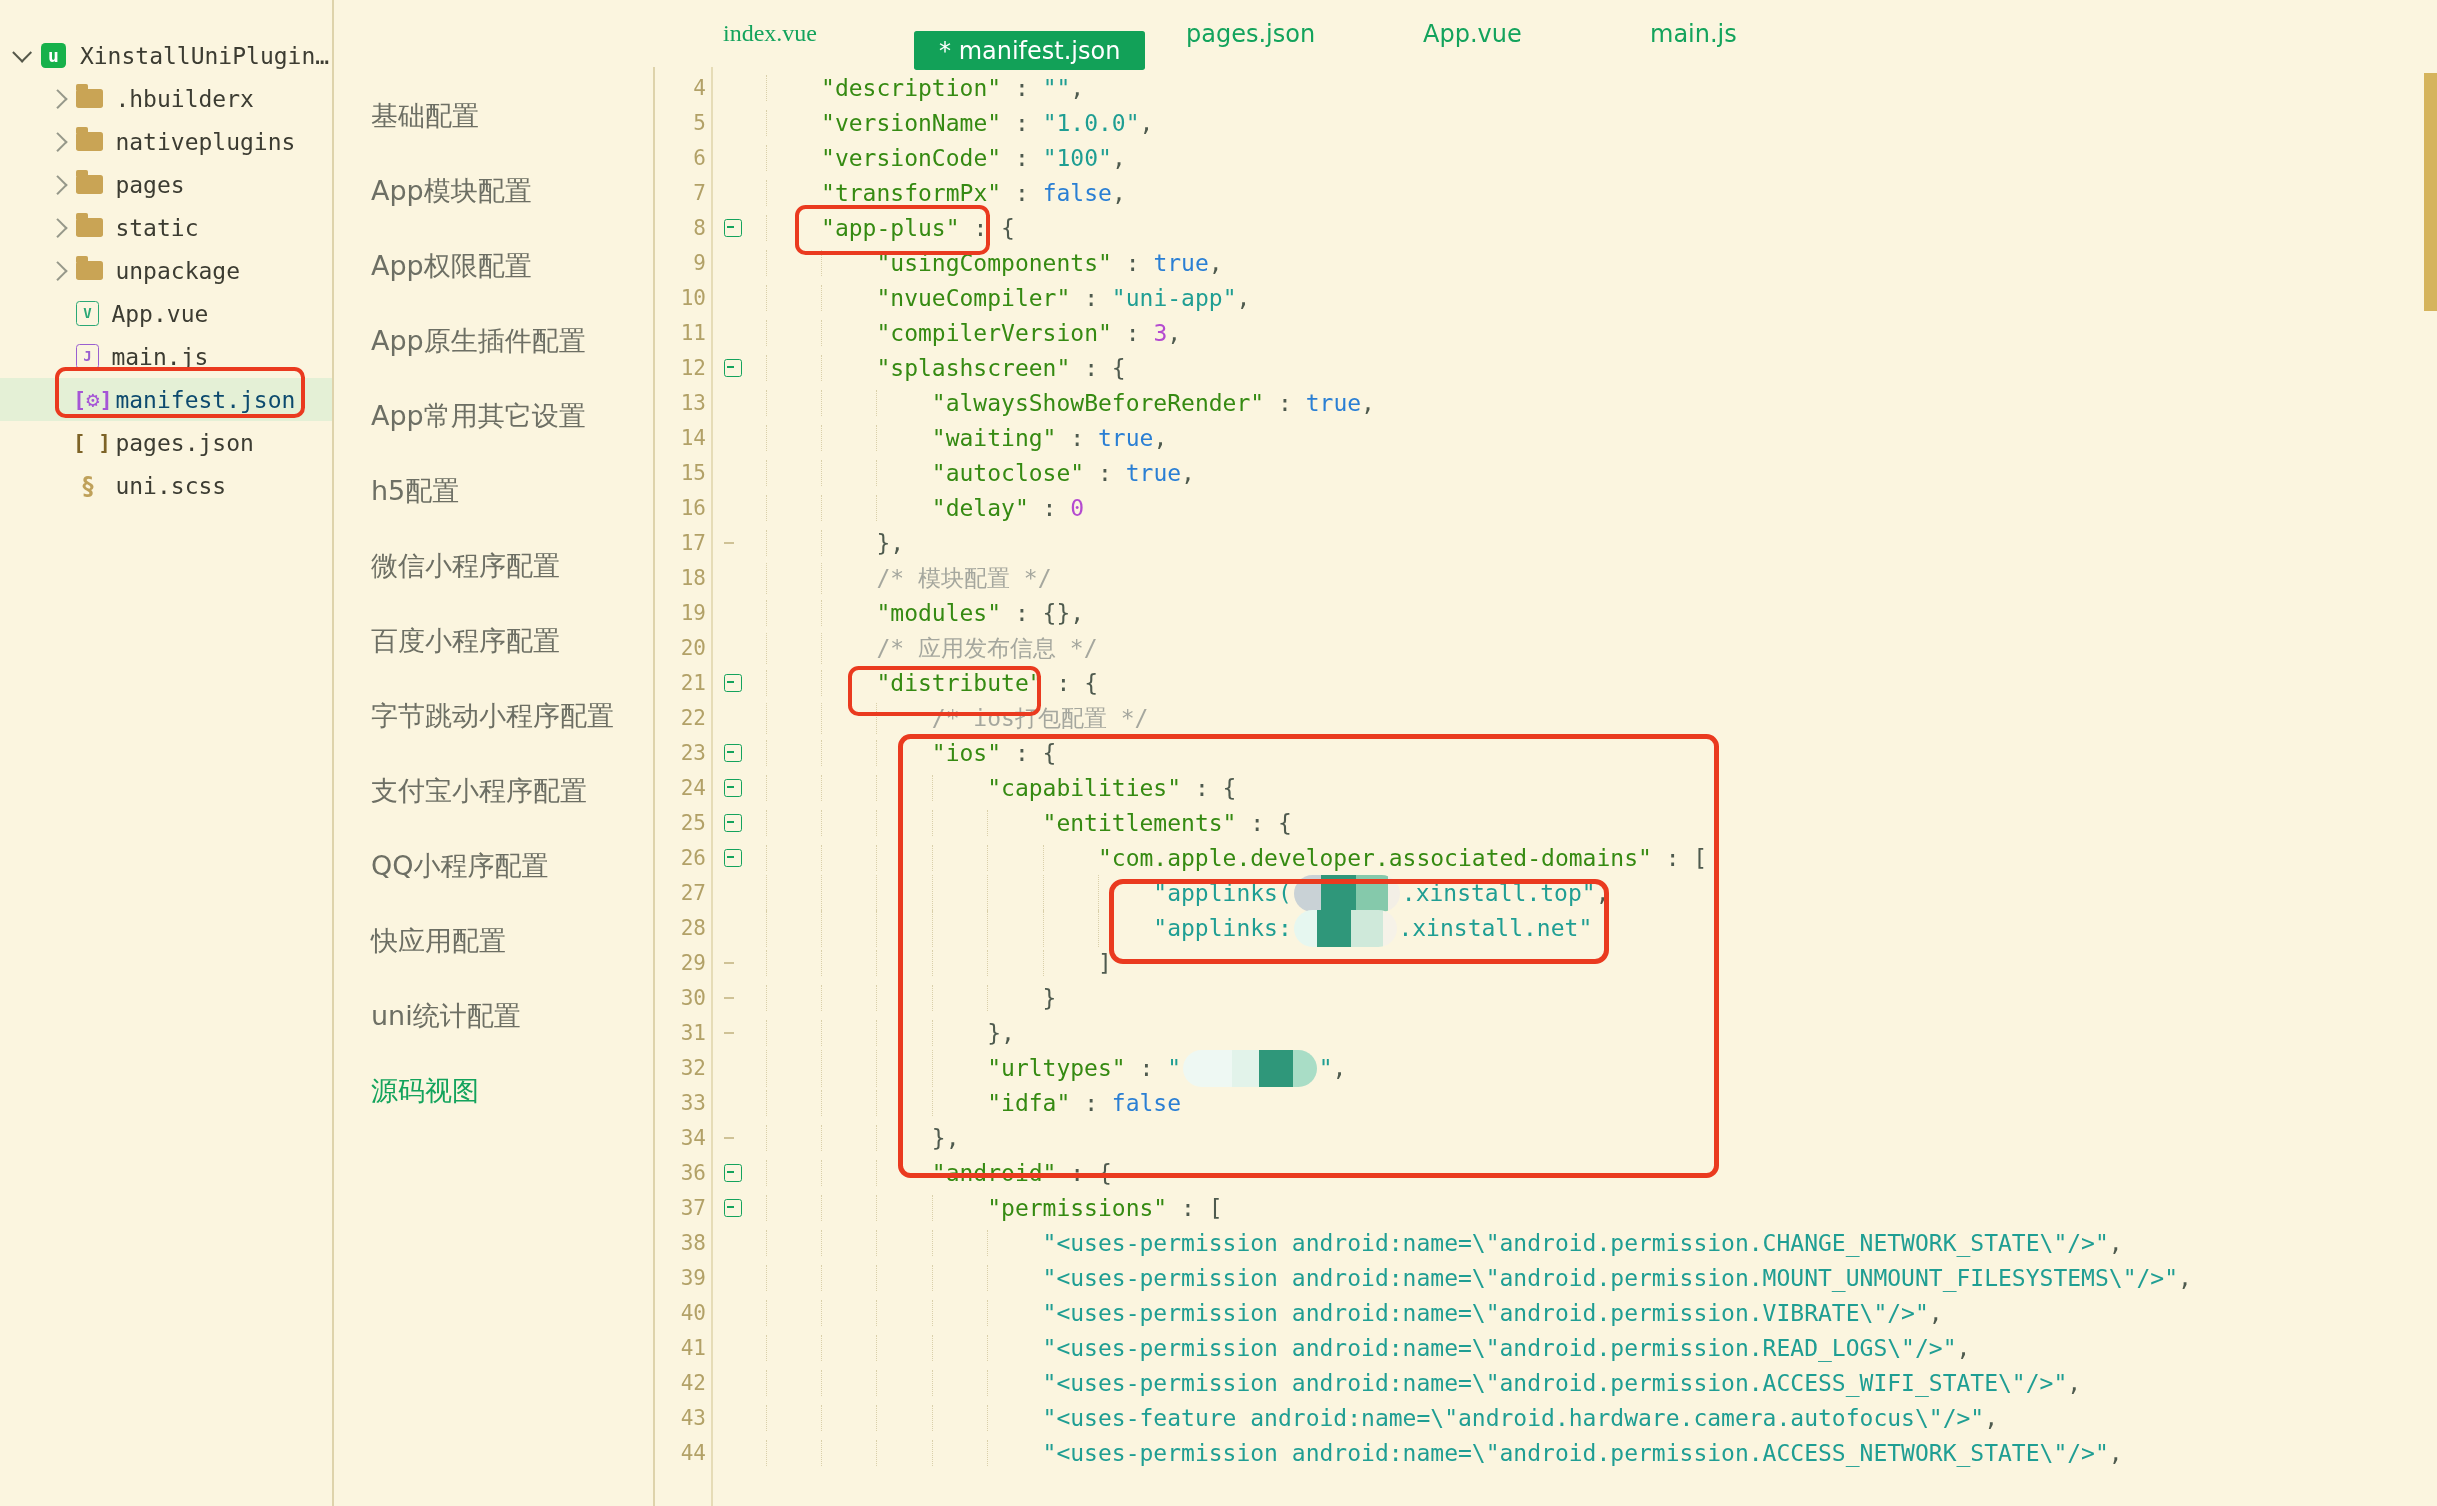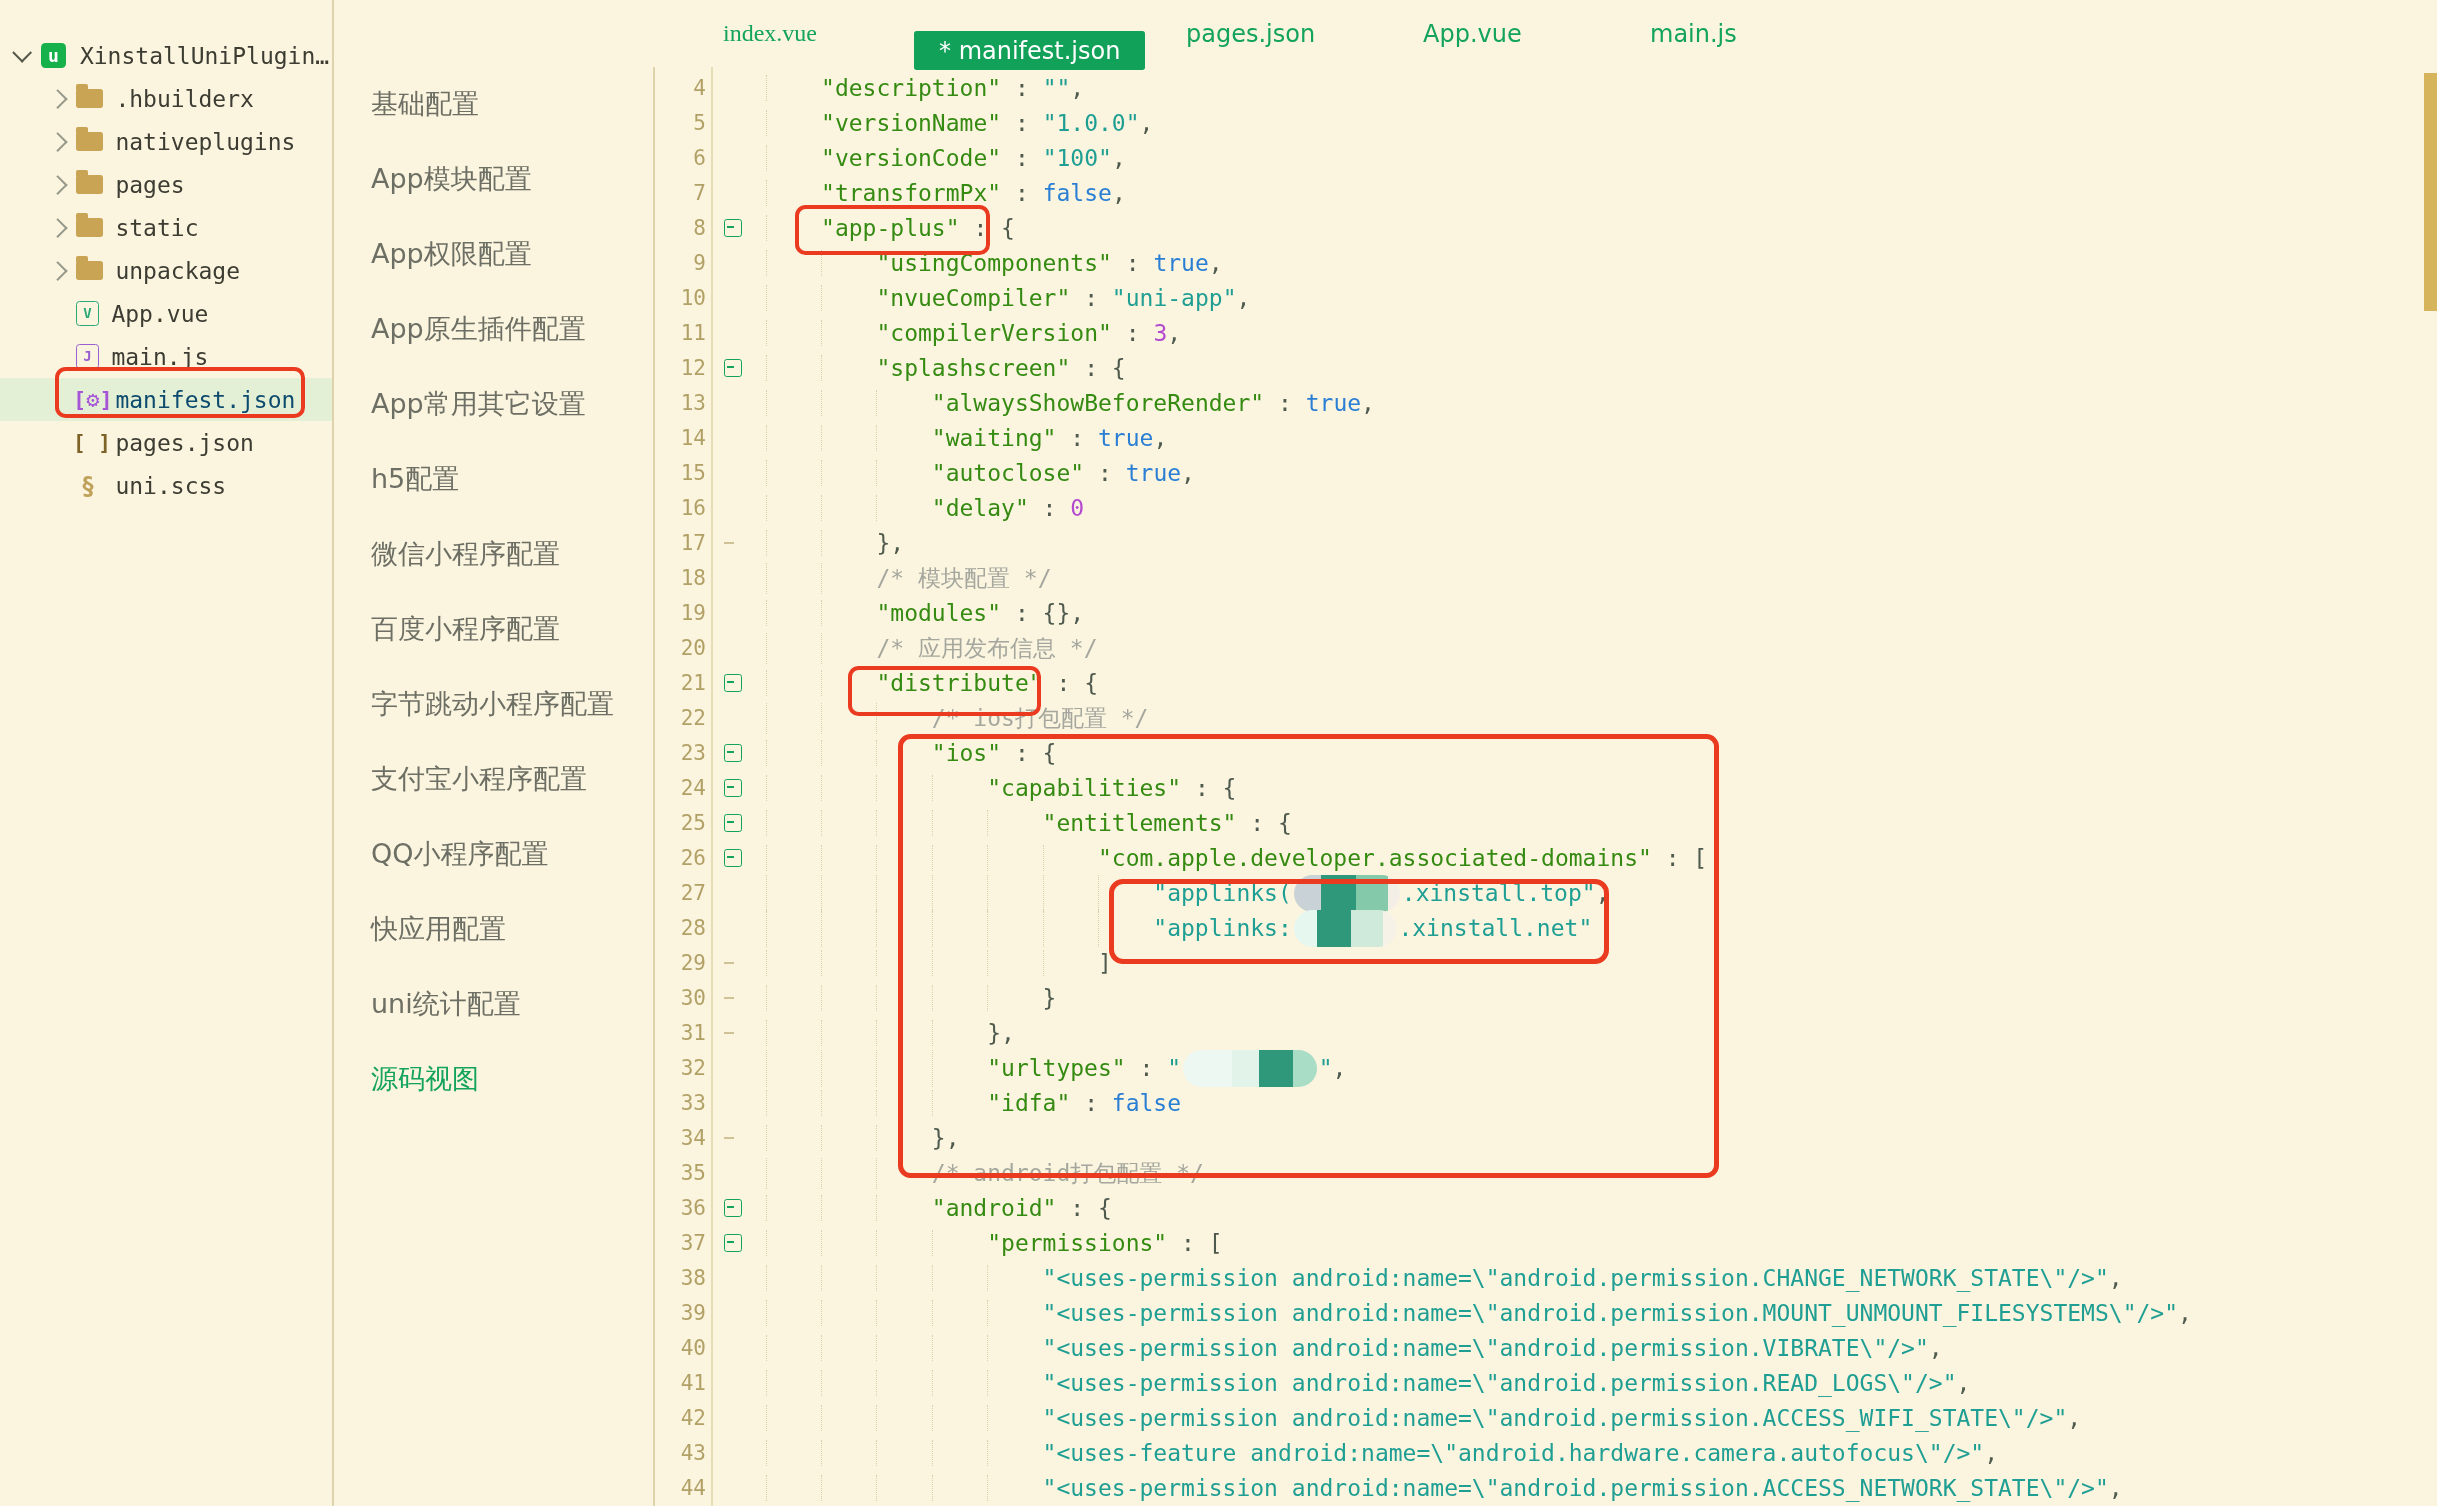--- a/index.html
+++ b/index.html
@@ -31,21 +31,21 @@
   .fi-json{color:#7d6327;font-size:21px;font-weight:bold;}
   .fi-scss{color:#bfa15a;font-size:25px;font-weight:bold;}
   .tlabel{margin-left:14px;}
   .trow .flabel{margin-left:12.4px;}
   
   #tabs{position:absolute;left:334px;top:0;right:0;height:67px;}
   .tab{position:absolute;top:0;height:67px;display:flex;align-items:center;
        font-size:24px;color:#13a35c;cursor:pointer;white-space:nowrap;}
   .tab.active{top:15px;height:39px;background:#12a158;color:#ffffff;padding:0 25px;border-radius:2.7px;margin-top:16px;}
   
-  #config{position:absolute;left:334px;top:60px;width:319px;bottom:0;padding-top:6.2px;}
+  #config{position:absolute;left:334px;top:72px;width:319px;bottom:0;padding-top:6.2px;}
   #config-divider{position:absolute;left:653px;top:67px;width:1.8px;height:1439px;background:#ded3ab;}
   .citem{height:75px;display:flex;align-items:center;padding-left:37px;
          font-size:27px;color:#6d6f64;cursor:pointer;white-space:nowrap;}
   .citem.active{color:#13a35c;}
   
   #editor{position:absolute;left:655px;top:67px;right:0;bottom:0;padding-top:3.5px;}
   #gutter-divider{position:absolute;left:711px;top:67px;width:1.8px;height:1439px;background:#e6dcb6;}
   .line{display:flex;align-items:center;height:35px;font-family:"DejaVu Sans Mono",monospace;
         font-size:23px;white-space:pre;}
   .ln{width:51px;flex:none;text-align:right;padding-right:12.4px;font-size:21px;color:#b2a167;}
@@ -220,21 +220,20 @@
     <div class="line"><span class="ln">25</span><span class="foldc"><span class="foldbox"><i></i></span></span><span class="code"><span class="ind"></span><span class="ind"></span><span class="ind"></span><span class="ind"></span><span class="ind"></span><span class="tk-k">"entitlements"</span><span class="tk-p"> : {</span></span></div>
     <div class="line"><span class="ln">26</span><span class="foldc"><span class="foldbox"><i></i></span></span><span class="code"><span class="ind"></span><span class="ind"></span><span class="ind"></span><span class="ind"></span><span class="ind"></span><span class="ind"></span><span class="tk-k">"com.apple.developer.associated-domains"</span><span class="tk-p"> : [</span></span></div>
     <div class="line"><span class="ln">27</span><span class="foldc"></span><span class="code"><span class="ind"></span><span class="ind"></span><span class="ind"></span><span class="ind"></span><span class="ind"></span><span class="ind"></span><span class="ind"></span><span class="tk-s">"applinks(</span><span class="pill"><b style="background: rgb(201, 210, 214); width: 27px;"></b><b style="background: rgb(47, 151, 122); width: 35px;"></b><b style="background: rgb(133, 201, 171); width: 32px;"></b><b style="background: rgb(243, 239, 230); width: 12.4px;"></b></span><span class="tk-s">.xinstall.top"</span><span class="tk-p">,</span></span></div>
     <div class="line"><span class="ln">28</span><span class="foldc"></span><span class="code"><span class="ind"></span><span class="ind"></span><span class="ind"></span><span class="ind"></span><span class="ind"></span><span class="ind"></span><span class="ind"></span><span class="tk-s">"applinks:</span><span class="pill"><b style="background: rgb(230, 247, 240); width: 23px;"></b><b style="background: rgb(47, 151, 122); width: 34px;"></b><b style="background: rgb(207, 233, 218); width: 32px;"></b><b style="background: rgb(246, 242, 232); width: 14px;"></b></span><span class="tk-s">.xinstall.net"</span></span></div>
     <div class="line"><span class="ln">29</span><span class="foldc"><span class="folddash"></span></span><span class="code"><span class="ind"></span><span class="ind"></span><span class="ind"></span><span class="ind"></span><span class="ind"></span><span class="ind"></span><span class="tk-p">]</span></span></div>
     <div class="line"><span class="ln">30</span><span class="foldc"><span class="folddash"></span></span><span class="code"><span class="ind"></span><span class="ind"></span><span class="ind"></span><span class="ind"></span><span class="ind"></span><span class="tk-p">}</span></span></div>
     <div class="line"><span class="ln">31</span><span class="foldc"><span class="folddash"></span></span><span class="code"><span class="ind"></span><span class="ind"></span><span class="ind"></span><span class="ind"></span><span class="tk-p">},</span></span></div>
     <div class="line"><span class="ln">32</span><span class="foldc"></span><span class="code"><span class="ind"></span><span class="ind"></span><span class="ind"></span><span class="ind"></span><span class="tk-k">"urltypes"</span><span class="tk-p"> : </span><span class="tk-s">"</span><span class="pill"><b style="background: rgb(238, 248, 243); width: 49px;"></b><b style="background: rgb(226, 243, 234); width: 27px;"></b><b style="background: rgb(47, 151, 122); width: 34px;"></b><b style="background: rgb(169, 221, 198); width: 24px;"></b></span><span class="tk-s">"</span><span class="tk-p">,</span></span></div>
     <div class="line"><span class="ln">33</span><span class="foldc"></span><span class="code"><span class="ind"></span><span class="ind"></span><span class="ind"></span><span class="ind"></span><span class="tk-k">"idfa"</span><span class="tk-p"> : </span><span class="tk-b">false</span></span></div>
     <div class="line"><span class="ln">34</span><span class="foldc"><span class="folddash"></span></span><span class="code"><span class="ind"></span><span class="ind"></span><span class="ind"></span><span class="tk-p">},</span></span></div>
-    <div class="line"><span class="ln">35</span><span class="foldc"></span><span class="code"><span class="ind"></span><span class="ind"></span><span class="ind"></span><span class="tk-c">/* android打包配置 */</span></span></div>
     <div class="line"><span class="ln">36</span><span class="foldc"><span class="foldbox"><i></i></span></span><span class="code"><span class="ind"></span><span class="ind"></span><span class="ind"></span><span class="tk-k">"android"</span><span class="tk-p"> : {</span></span></div>
     <div class="line"><span class="ln">37</span><span class="foldc"><span class="foldbox"><i></i></span></span><span class="code"><span class="ind"></span><span class="ind"></span><span class="ind"></span><span class="ind"></span><span class="tk-k">"permissions"</span><span class="tk-p"> : [</span></span></div>
     <div class="line"><span class="ln">38</span><span class="foldc"></span><span class="code"><span class="ind"></span><span class="ind"></span><span class="ind"></span><span class="ind"></span><span class="ind"></span><span class="tk-s">"&lt;uses-permission android:name=\"android.permission.CHANGE_NETWORK_STATE\"/&gt;"</span><span class="tk-p">,</span></span></div>
     <div class="line"><span class="ln">39</span><span class="foldc"></span><span class="code"><span class="ind"></span><span class="ind"></span><span class="ind"></span><span class="ind"></span><span class="ind"></span><span class="tk-s">"&lt;uses-permission android:name=\"android.permission.MOUNT_UNMOUNT_FILESYSTEMS\"/&gt;"</span><span class="tk-p">,</span></span></div>
     <div class="line"><span class="ln">40</span><span class="foldc"></span><span class="code"><span class="ind"></span><span class="ind"></span><span class="ind"></span><span class="ind"></span><span class="ind"></span><span class="tk-s">"&lt;uses-permission android:name=\"android.permission.VIBRATE\"/&gt;"</span><span class="tk-p">,</span></span></div>
     <div class="line"><span class="ln">41</span><span class="foldc"></span><span class="code"><span class="ind"></span><span class="ind"></span><span class="ind"></span><span class="ind"></span><span class="ind"></span><span class="tk-s">"&lt;uses-permission android:name=\"android.permission.READ_LOGS\"/&gt;"</span><span class="tk-p">,</span></span></div>
     <div class="line"><span class="ln">42</span><span class="foldc"></span><span class="code"><span class="ind"></span><span class="ind"></span><span class="ind"></span><span class="ind"></span><span class="ind"></span><span class="tk-s">"&lt;uses-permission android:name=\"android.permission.ACCESS_WIFI_STATE\"/&gt;"</span><span class="tk-p">,</span></span></div>
     <div class="line"><span class="ln">43</span><span class="foldc"></span><span class="code"><span class="ind"></span><span class="ind"></span><span class="ind"></span><span class="ind"></span><span class="ind"></span><span class="tk-s">"&lt;uses-feature android:name=\"android.hardware.camera.autofocus\"/&gt;"</span><span class="tk-p">,</span></span></div>
     <div class="line"><span class="ln">44</span><span class="foldc"></span><span class="code"><span class="ind"></span><span class="ind"></span><span class="ind"></span><span class="ind"></span><span class="ind"></span><span class="tk-s">"&lt;uses-permission android:name=\"android.permission.ACCESS_NETWORK_STATE\"/&gt;"</span><span class="tk-p">,</span></span></div>
   </div>

